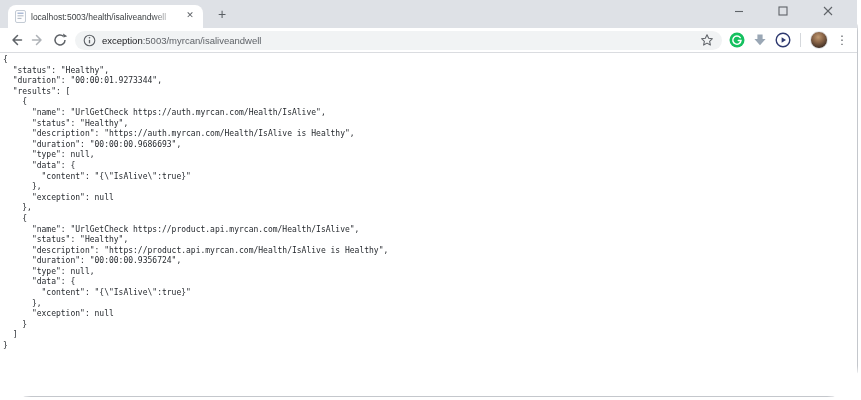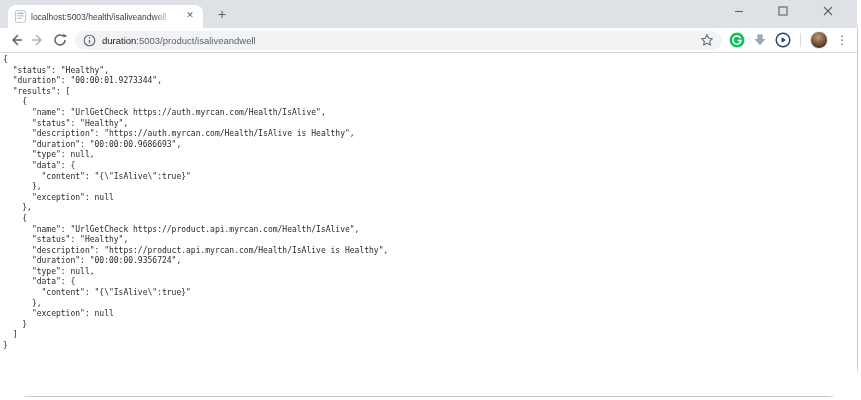--- a/index.html
+++ b/index.html
@@ -131,21 +131,21 @@
     </div>
 
     <div class="omnibox">
       <span style="display:flex;">
         <svg width="13" height="13" viewBox="0 0 13 13">
           <circle cx="6.5" cy="6.5" r="5.3" fill="none" stroke="#5f6368" stroke-width="1.1"></circle>
           <line x1="6.5" y1="5.8" x2="6.5" y2="9.3" stroke="#5f6368" stroke-width="1.3"></line>
           <circle cx="6.5" cy="3.8" r="0.8" fill="#5f6368"></circle>
         </svg>
       </span>
-      <span class="url-text"><span class="url-host">duration</span><span class="url-path">:5003/product/isaliveandwell</span></span>
+      <span class="url-text"><span class="url-host">exception</span><span class="url-path">:5003/myrcan/isaliveandwell</span></span>
       <span class="star-btn">
         <svg width="14" height="14" viewBox="0 0 16 16">
           <path d="M8 2 L9.9 6 L14.2 6.5 L11 9.5 L11.9 13.8 L8 11.6 L4.1 13.8 L5 9.5 L1.8 6.5 L6.1 6 Z" fill="none" stroke="#5f6368" stroke-width="1.2" stroke-linejoin="round"></path>
         </svg>
       </span>
     </div>
 
     <div class="ext-area">
       <span style="display:flex;">
         <svg width="16" height="16" viewBox="0 0 16 16">

